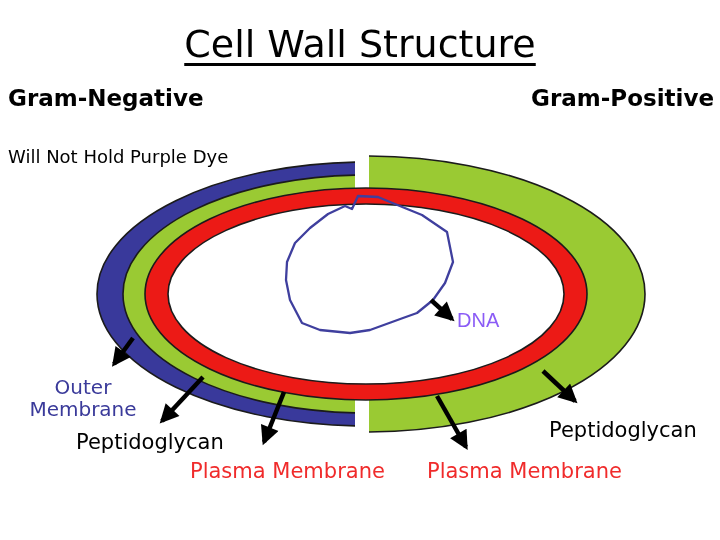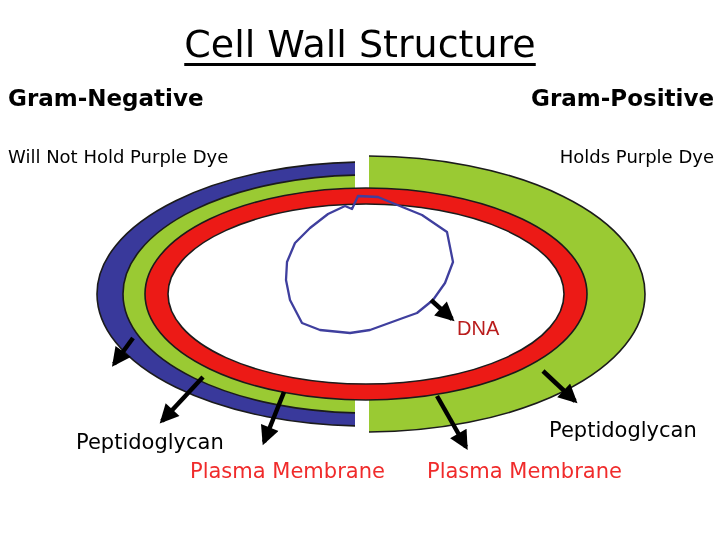--- a/index.html
+++ b/index.html
@@ -33,21 +33,20 @@
 
   <div class="title">Cell Wall Structure</div>
 
   <div class="col-head col-left">
     <div class="heading">Gram-Negative</div>
     <div class="subheading">Will Not Hold Purple Dye</div>
   </div>
 
   <div class="col-head col-right">
     <div class="heading">Gram-Positive</div>
-    <div class="subheading">Holds Purple Dye</div>
   </div>
 
   <svg class="diagram-svg" width="720" height="540" viewBox="0 0 720 540">
     <defs>
       <clipPath id="clipLeftHalf">
           <rect x="0" y="0" width="355" height="540"></rect>
         </clipPath>
       <clipPath id="clipRightHalf">
           <rect x="369" y="0" width="351" height="540"></rect>
         </clipPath>
@@ -73,22 +72,23 @@
     <g stroke-width="4.5" fill="none" stroke-linecap="butt" stroke="#000000">
       <line x1="431" y1="300" x2="452" y2="319" marker-end="url(#ah)"></line>
       <line x1="133" y1="338" x2="114" y2="364" marker-end="url(#ah)"></line>
       <line x1="203" y1="377" x2="162" y2="421" marker-end="url(#ah)"></line>
       <line x1="284" y1="392" x2="264" y2="442" marker-end="url(#ah)"></line>
       <line x1="437" y1="396" x2="466" y2="447" marker-end="url(#ah)"></line>
       <line x1="543" y1="371" x2="575" y2="401" marker-end="url(#ah)"></line>
     </g>
   </svg>
 
-  <div class="lbl lbl-dna" style="color: #b91c1c; margin-top: 8px;">DNA</div>
+  <div class="lbl lbl-dna" style="color: #8b5cf6;">DNA</div>
 
+  <div class="lbl lbl-outer-membrane" style="color: rgb(58, 58, 154);">Outer Membrane</div>
 
   <div class="lbl lbl-peptidoglycan-left" style="color: rgb(0, 0, 0);">Peptidoglycan</div>
 
   <div class="lbl lbl-plasma-left" style="color: rgb(240, 43, 43);">Plasma Membrane</div>
 
   <div class="lbl lbl-plasma-right" style="color: rgb(240, 43, 43);">Plasma Membrane</div>
 
   <div class="lbl lbl-peptidoglycan-right" style="color: rgb(0, 0, 0);">Peptidoglycan</div>
 
 </div>

